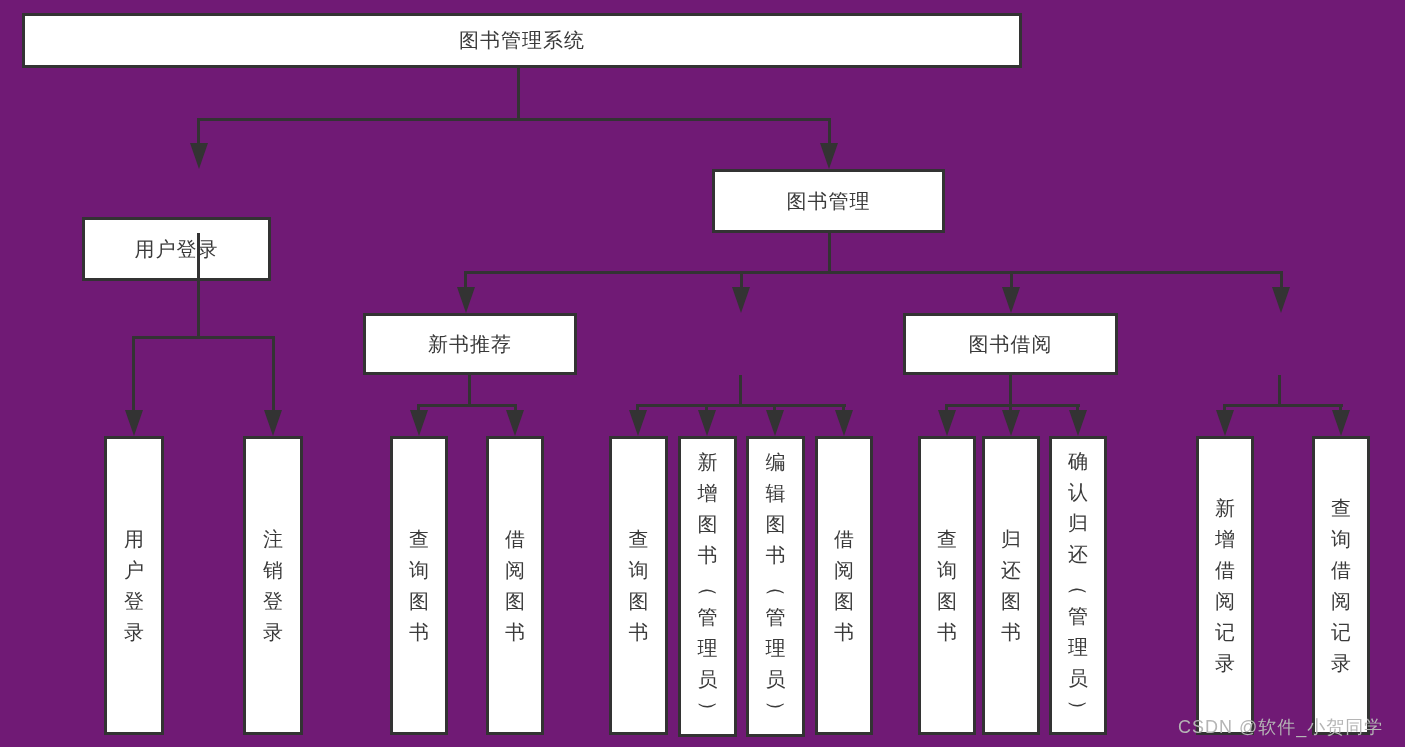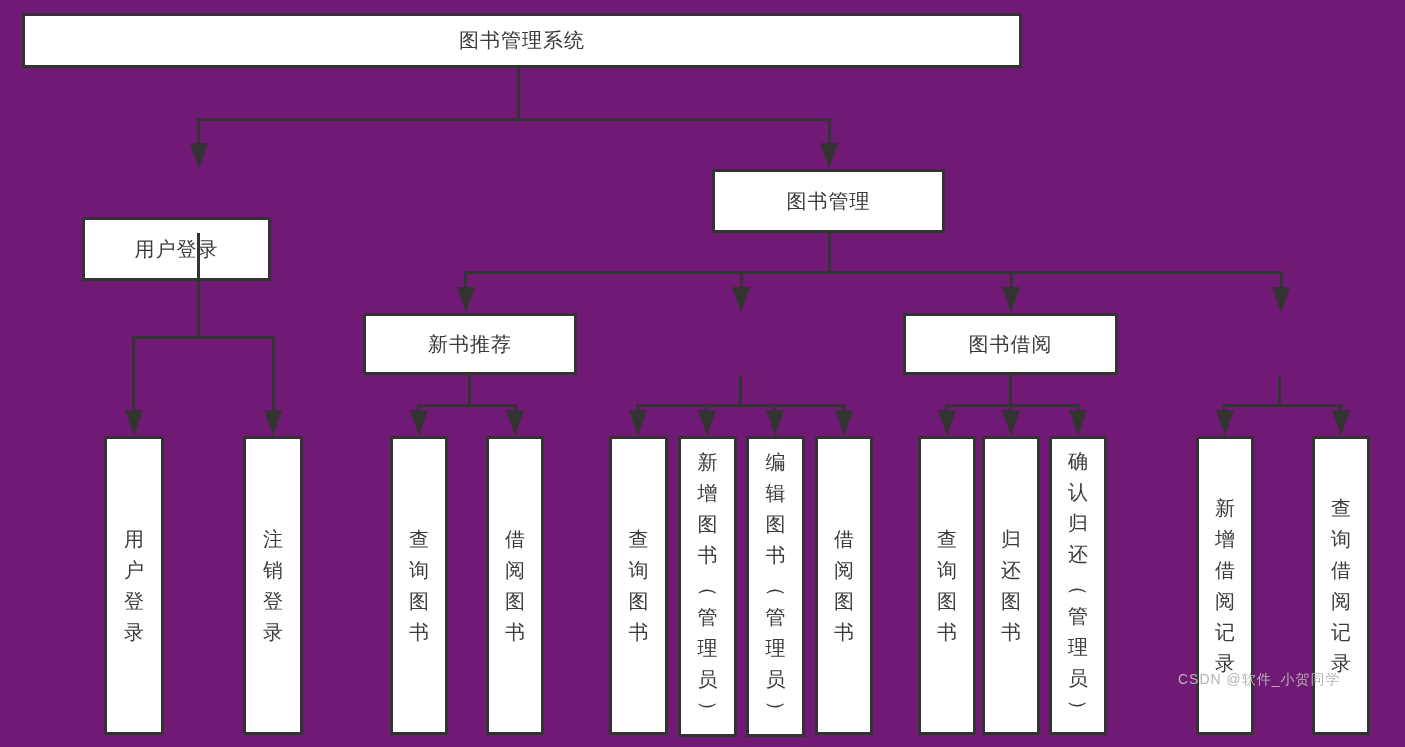--- a/index.html
+++ b/index.html
@@ -58,22 +58,22 @@
     position: absolute;
     width: 0;
     height: 0;
     border-left: 9px solid transparent;
     border-right: 9px solid transparent;
     border-top: 26px solid #333333;
   }
   .watermark {
     position: absolute;
     left: 1178px;
-    top: 671px;
-    font-size: 14px;
+    top: 715px;
+    font-size: 18px;
     color: #b5b5b5;
     letter-spacing: 1px;
     z-index: 10;
     white-space: nowrap;
   }
 </style>
 </head>
 <body>
 
 <div id="canvas">

